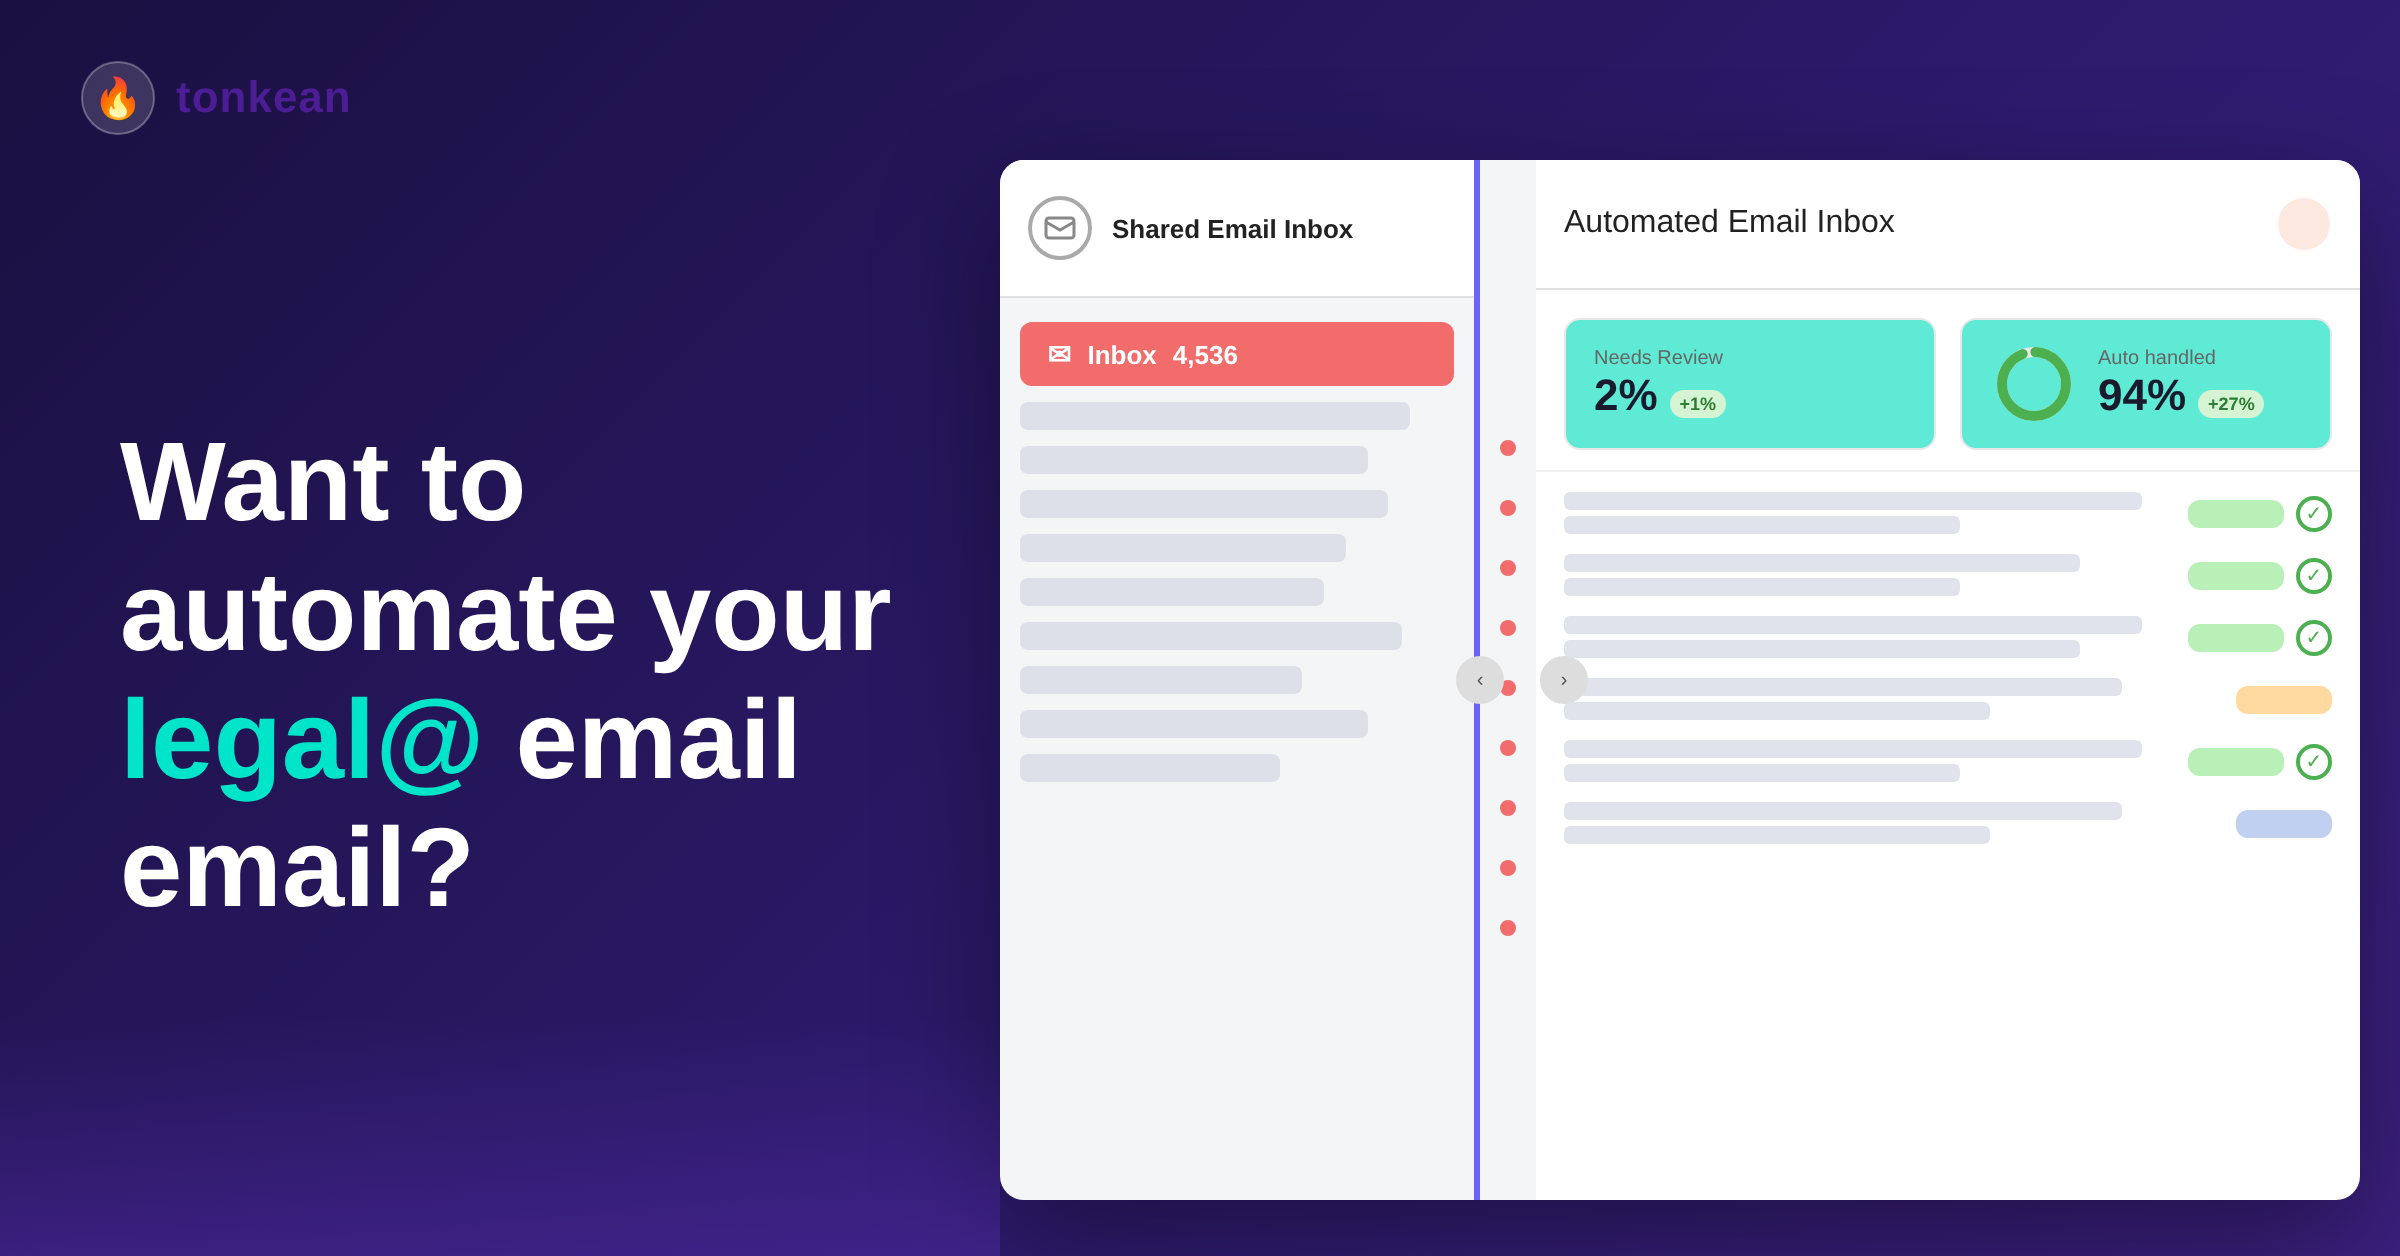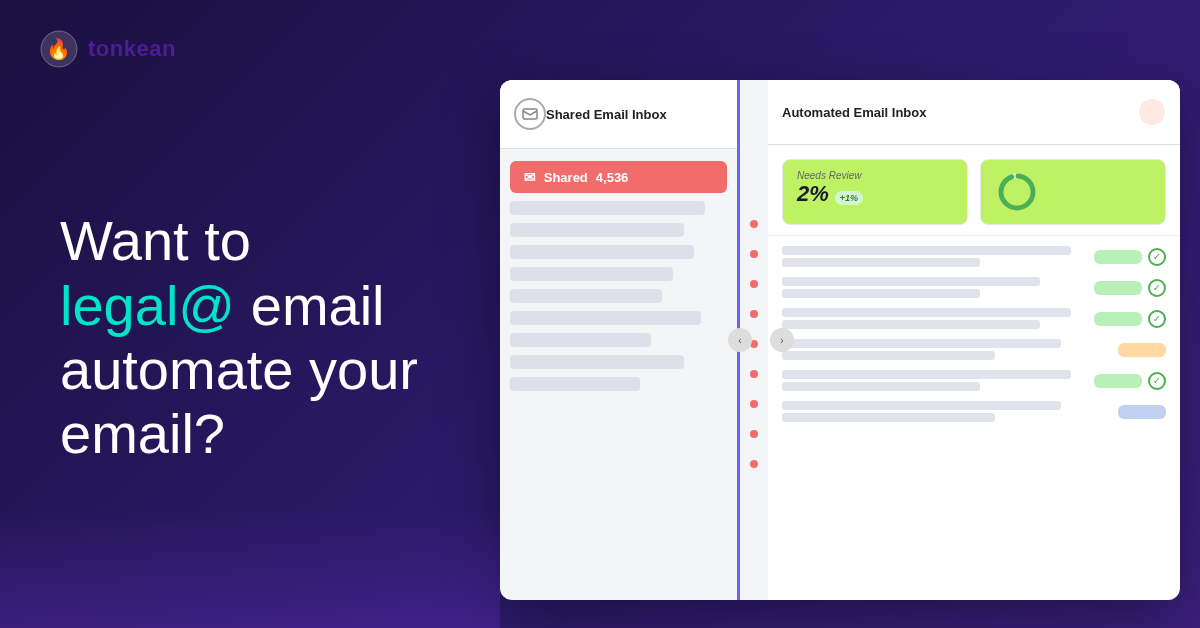--- a/index.html
+++ b/index.html
@@ -42,21 +42,21 @@
     .logo-text {
       color: #4c1d95;
       font-size: 22px;
       font-weight: 600;
       letter-spacing: 0.5px;
     }
 
     .hero-title {
       color: white;
       font-size: 56px;
-      font-weight: 400;
+      font-weight: 700;
       line-height: 1.15;
       margin-top: 48px;
     }
 
     .hero-title .highlight {
       color: #00e5c9;
     }
 
     
     .mockup-section {
@@ -79,20 +79,21 @@
       border-right: 3px solid #6c63ff;
       display: flex;
       flex-direction: column;
     }
 
     .shared-header {
       background: white;
       padding: 18px 14px;
       display: flex;
       align-items: center;
+      gap: 10px;
       border-bottom: 1px solid #e0e0e0;
     }
 
     .mail-icon-circle {
       width: 32px;
       height: 32px;
       border: 2px solid #aaa;
       border-radius: 50%;
       display: flex;
       align-items: center;
@@ -198,46 +199,46 @@
     .automated-header {
       background: white;
       padding: 18px 14px;
       display: flex;
       align-items: center;
       justify-content: space-between;
       border-bottom: 1px solid #e0e0e0;
     }
 
     .automated-header-title {
-      font-size: 13px;
-      font-weight: 700;
+      font-size: 16px;
+      font-weight: 400;
       color: #222;
     }
 
     .tonkean-icon-small {
       width: 28px;
       height: 28px;
     }
 
     .automated-stats {
       display: flex;
       gap: 12px;
       padding: 14px 14px 10px;
       border-bottom: 1px solid #f0f0f0;
     }
 
     .stat-card {
-      background: #bef264;
+      background: #5eead4;
       border: 1px solid #e8e8e8;
       border-radius: 8px;
       padding: 10px 14px;
       flex: 1;
       display: flex;
+      align-items: center;
       gap: 10px;
-      font-style: italic;
     }
 
     .stat-text-area {
       display: flex;
       flex-direction: column;
     }
 
     .stat-label {
       font-size: 10px;
       color: #666;
@@ -369,45 +370,45 @@
   <svg class="logo-icon" viewBox="0 0 38 38" fill="none" xmlns="http://www.w3.org/2000/svg">
     <circle cx="19" cy="19" r="18" fill="rgba(255,255,255,0.15)" stroke="rgba(255,255,255,0.3)" stroke-width="1"></circle>
     <text x="19" y="26" text-anchor="middle" fill="white" font-size="20" font-weight="bold">🔥</text>
   </svg>
   <span class="logo-text">tonkean</span>
 </div>
 
 <div class="hero-section">
   <div class="hero-title">
     <div>Want to</div>
+    <div>automate your</div>
     <div>
       <span class="highlight">legal@</span>
       <span>email</span>
     </div>
-    <div>automate your</div>
     <div>email?</div>
   </div>
 </div>
 
 <div class="mockup-section">
 
   <div class="shared-panel">
     <div class="shared-header">
       <div class="mail-icon-circle">
         <svg width="16" height="12" viewBox="0 0 16 12" fill="none" xmlns="http://www.w3.org/2000/svg">
           <rect x="1" y="1" width="14" height="10" rx="1.5" stroke="#888" stroke-width="1.5"></rect>
           <path d="M1 3L8 7L15 3" stroke="#888" stroke-width="1.5"></path>
         </svg>
       </div>
       <span class="shared-header-title">Shared Email Inbox</span>
     </div>
     <div class="shared-content">
       <div class="unread-badge">
         <span class="badge-icon">✉</span>
-        <span>Shared</span>
+        <span>Inbox</span>
         <span>4,536</span>
       </div>
       <div class="email-row w90"></div>
       <div class="email-row w80"></div>
       <div class="email-row w85"></div>
       <div class="email-row w75"></div>
       <div class="email-row w70"></div>
       <div class="email-row w88"></div>
       <div class="email-row w65"></div>
       <div class="email-row w80"></div>
@@ -451,20 +452,27 @@
           </div>
         </div>
       </div>
 
       <div class="stat-card">
 
         <svg class="donut-chart" viewBox="0 0 44 44">
           <circle cx="22" cy="22" r="16" fill="none" stroke="#e8e8e8" stroke-width="5"></circle>
           <circle cx="22" cy="22" r="16" fill="none" stroke="#4caf50" stroke-width="5" stroke-dasharray="94.5 6.5" stroke-dashoffset="25" stroke-linecap="round"></circle>
         </svg>
+        <div class="stat-text-area">
+          <span class="stat-label">Auto handled</span>
+          <div class="stat-value-row">
+            <span class="stat-value">94%</span>
+            <span class="stat-change">+27%</span>
+          </div>
+        </div>
       </div>
     </div>
 
     <div class="automated-list">
 
       <div class="list-item-row">
         <div class="item-bar-group">
           <div class="item-bar long"></div>
           <div class="item-bar short"></div>
         </div>

